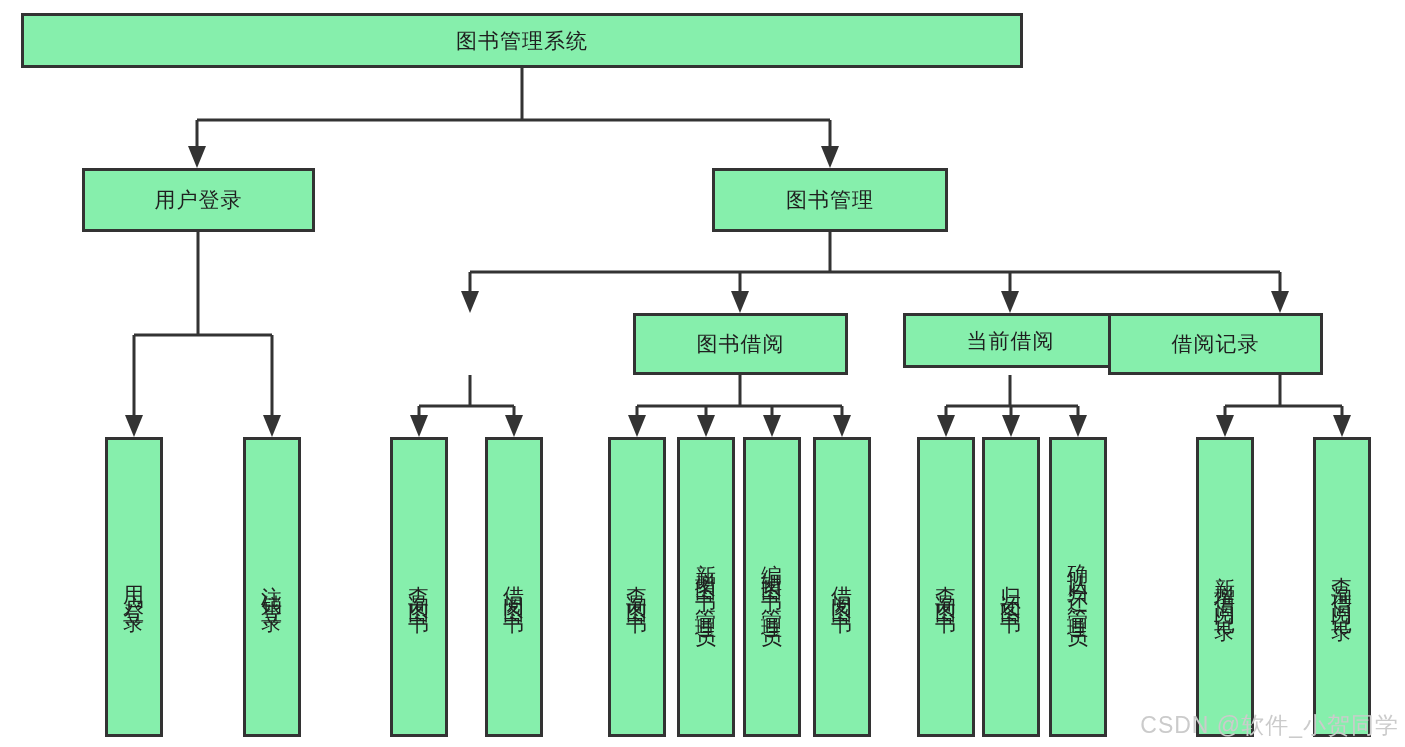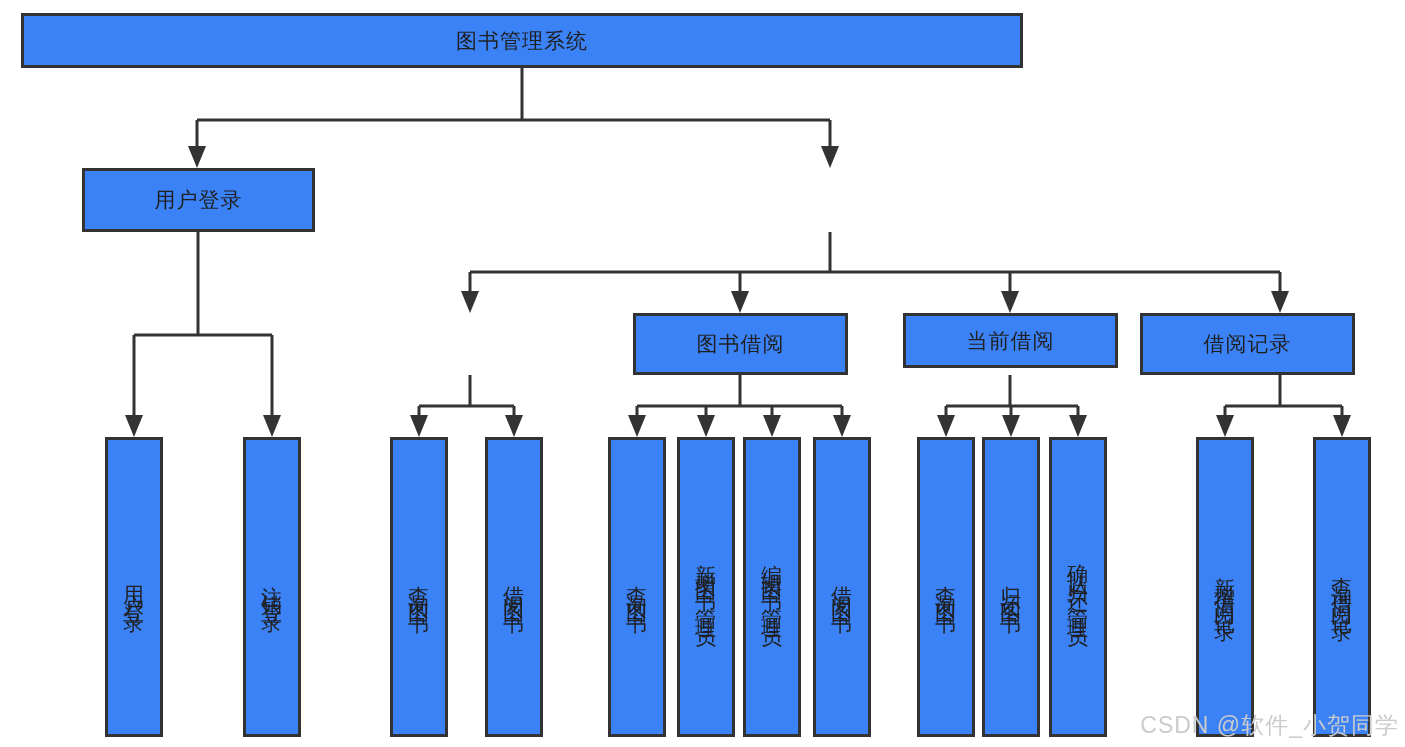--- a/index.html
+++ b/index.html
@@ -2,21 +2,21 @@
 <html><head>
 <meta charset="utf-8">
 <style>
   html,body{margin:0;padding:0;background:#fff;}
   .canvas{
     position:relative;width:1405px;height:747px;background:#ffffff;
     font-family:"Liberation Sans", sans-serif;color:#1f1f1f;overflow:hidden;
   }
   .connectors{position:absolute;left:0;top:0;z-index:0;}
   .box{
-    position:absolute;border:3px solid #333333;background:#3b82f6;
+    position:absolute;border:3px solid #333333;background:#86efac;
     display:flex;align-items:center;justify-content:center;
     box-sizing:border-box;z-index:1;
   }
   .h .label{font-size:21px;letter-spacing:1px;white-space:nowrap;}
   .v .label{
     writing-mode:vertical-rl;text-orientation:mixed;
     font-size:21px;letter-spacing:9px;line-height:1;white-space:nowrap;
   }
   .watermark{
     position:absolute;right:6px;bottom:6px;z-index:2;
@@ -61,28 +61,31 @@
     </g>
   </svg>
 
   <div class="box h" style="left:21px;top:13px;width:1002px;height:55px">
     <span class="label">图书管理系统</span>
   </div>
 
   <div class="box h" style="left:82px;top:168px;width:233px;height:64px">
     <span class="label">用户登录</span>
   </div>
+  <div class="box h" style="left:712px;top:168px;width:236px;height:64px">
+    <span class="label">图书管理</span>
+  </div>
 
   <div class="box h" style="left:633px;top:313px;width:215px;height:62px">
     <span class="label">图书借阅</span>
   </div>
   <div class="box h" style="left:903px;top:313px;width:215px;height:55px">
     <span class="label">当前借阅</span>
   </div>
-  <div class="box h" style="left:1140px;top:313px;width:215px;height:62px">
+  <div class="box h" style="left:1108px;top:313px;width:215px;height:62px">
     <span class="label">借阅记录</span>
   </div>
 
   <div class="box v" style="left:105px;top:437px;width:58px;height:300px">
     <span class="label">用户登录</span>
   </div>
   <div class="box v" style="left:243px;top:437px;width:58px;height:300px">
     <span class="label">注销登录</span>
   </div>
 

